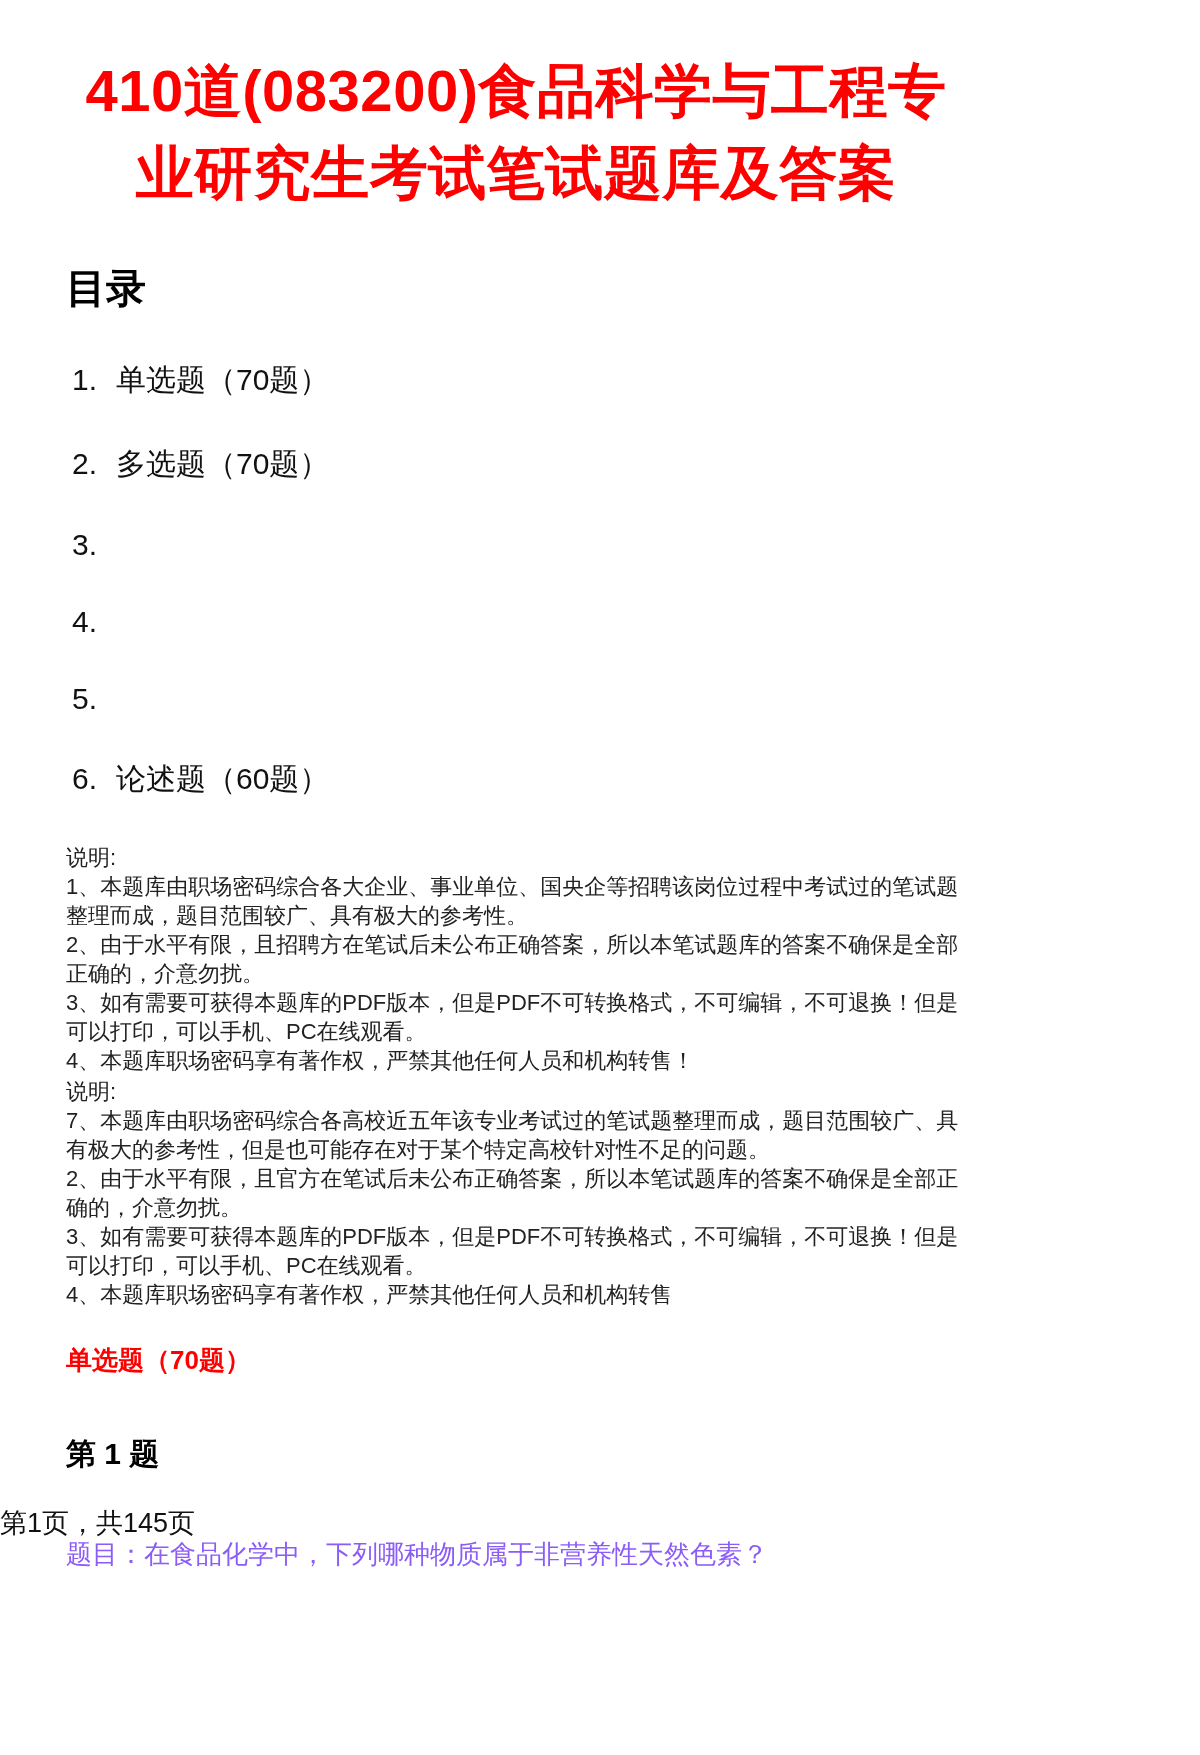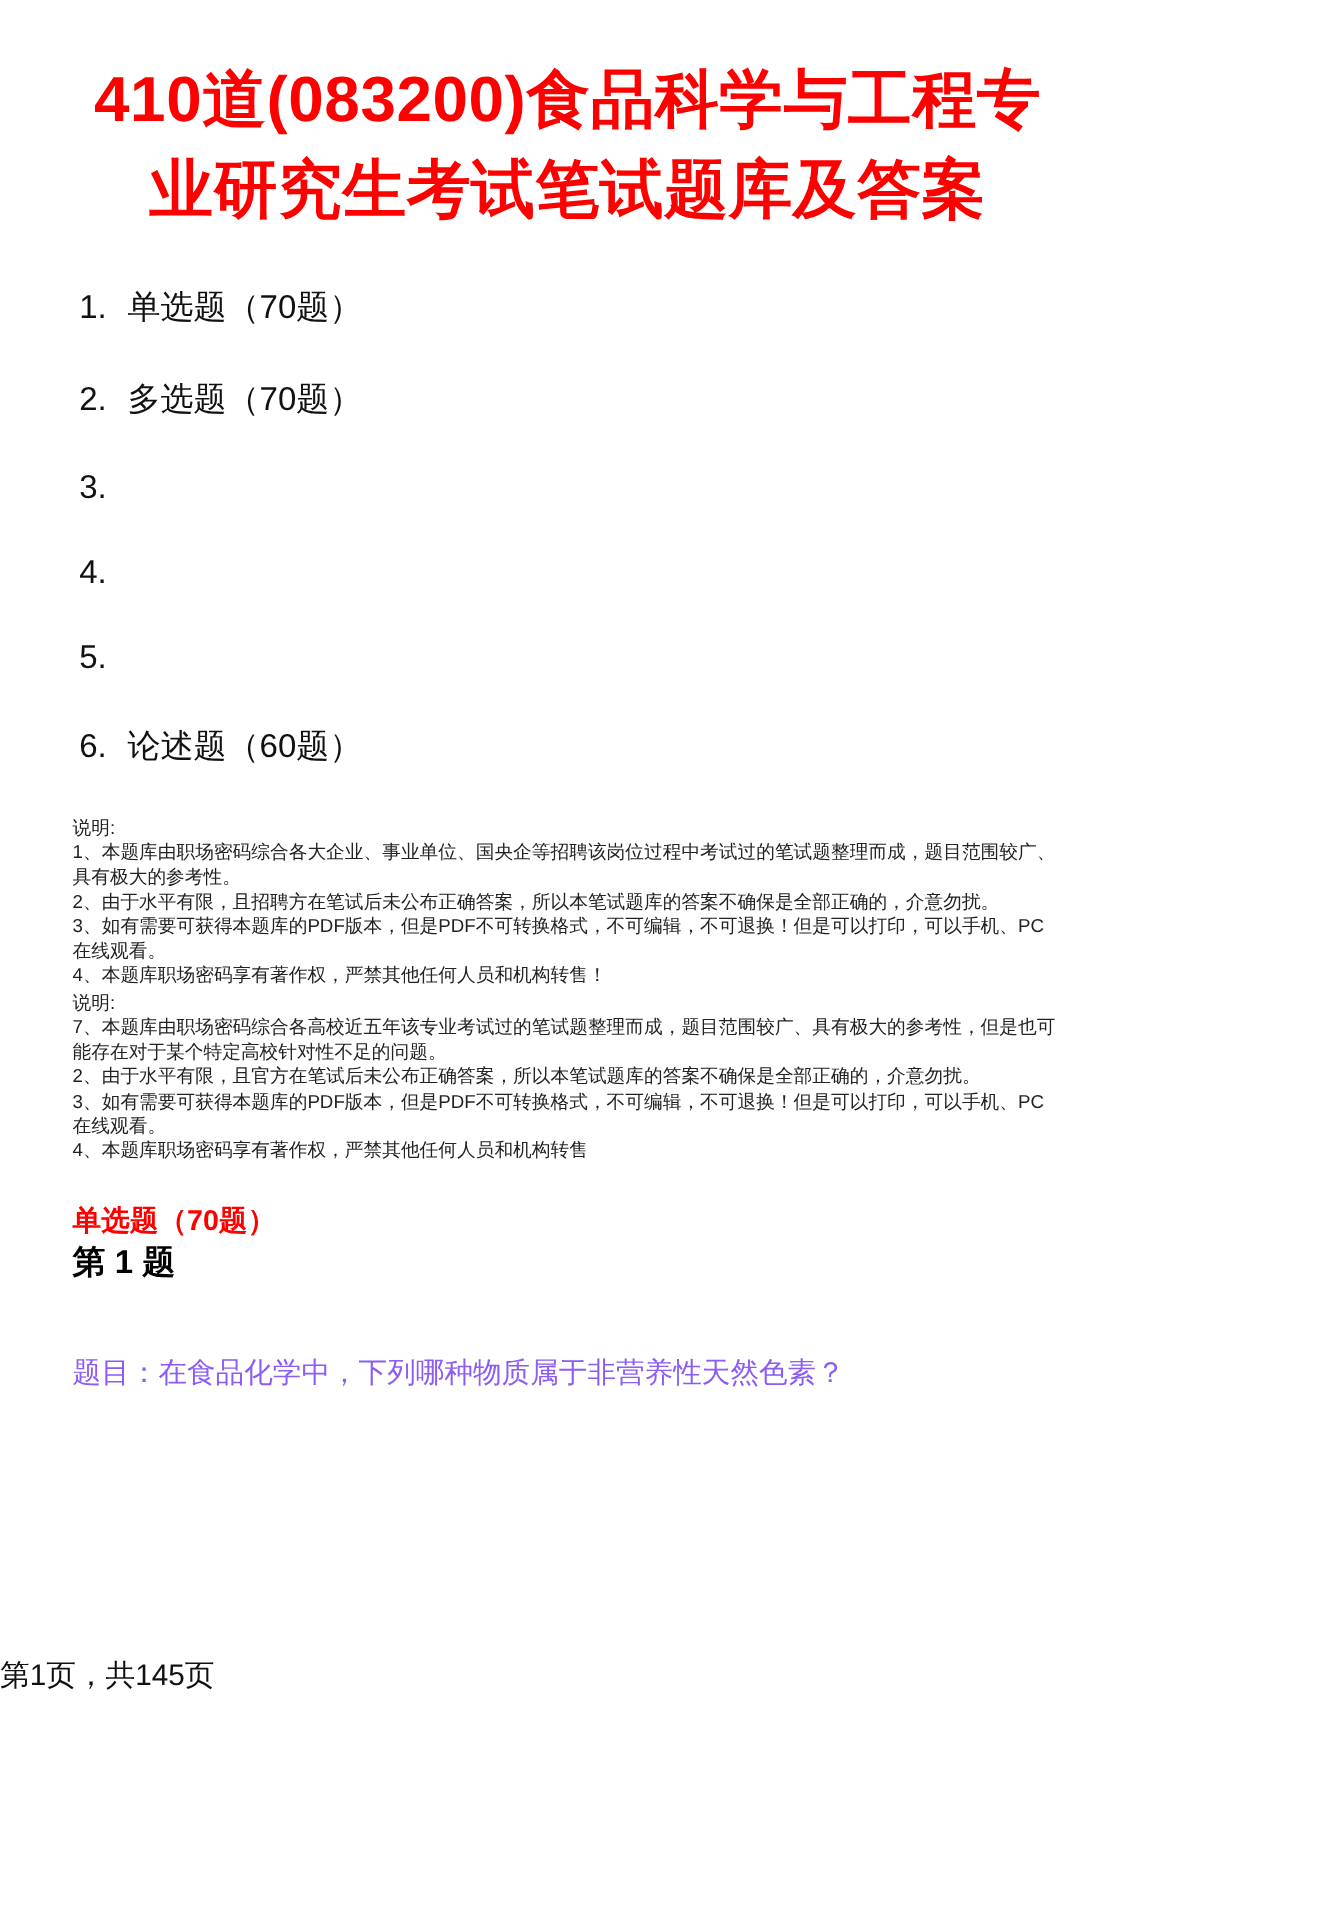--- a/index.html
+++ b/index.html
@@ -44,32 +44,33 @@
       color: #111111;
       margin-bottom: 43px;
     }
     .toc-num {
       min-width: 44px;
       margin-left: 6px;
     }
     .toc-label { }
     .notes {
       margin-top: 2px;
-      font-size: 17px;
+      font-size: 22px;
       line-height: 1.32;
       color: #222222;
     }
     .notes p { margin: 0; }
     .section-heading {
       margin-top: 34px;
       font-size: 26px;
       font-weight: bold;
       color: #fe0000;
     }
     .question-heading {
+      margin-top: 56px;
       font-size: 30px;
       font-weight: bold;
       color: #000000;
     }
     .question-text {
       margin-top: 62px;
       font-size: 26px;
       color: #8b5cf6;
     }
     .page-footer {
@@ -82,20 +83,21 @@
       color: #111111;
     }
   </style>
 </head>
 <body>
 
 <div class="page">
 
   <h1 class="doc-title">410道(083200)食品科学与工程专业研究生考试笔试题库及答案</h1>
 
+  <h2 class="toc-heading">目录</h2>
 
   <ol class="toc-list">
     <li class="toc-item">
       <span class="toc-num">1.</span>
       <span class="toc-label">单选题（70题）</span>
     </li>
     <li class="toc-item">
       <span class="toc-num">2.</span>
       <span class="toc-label">多选题（70题）</span>
     </li>

